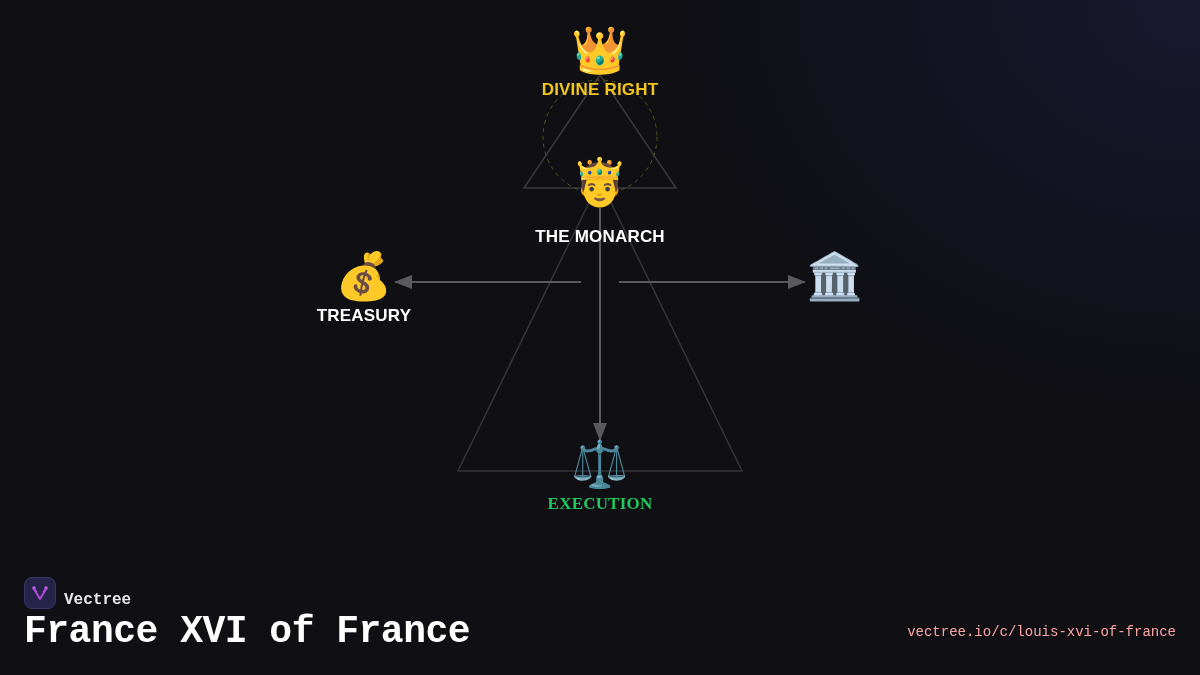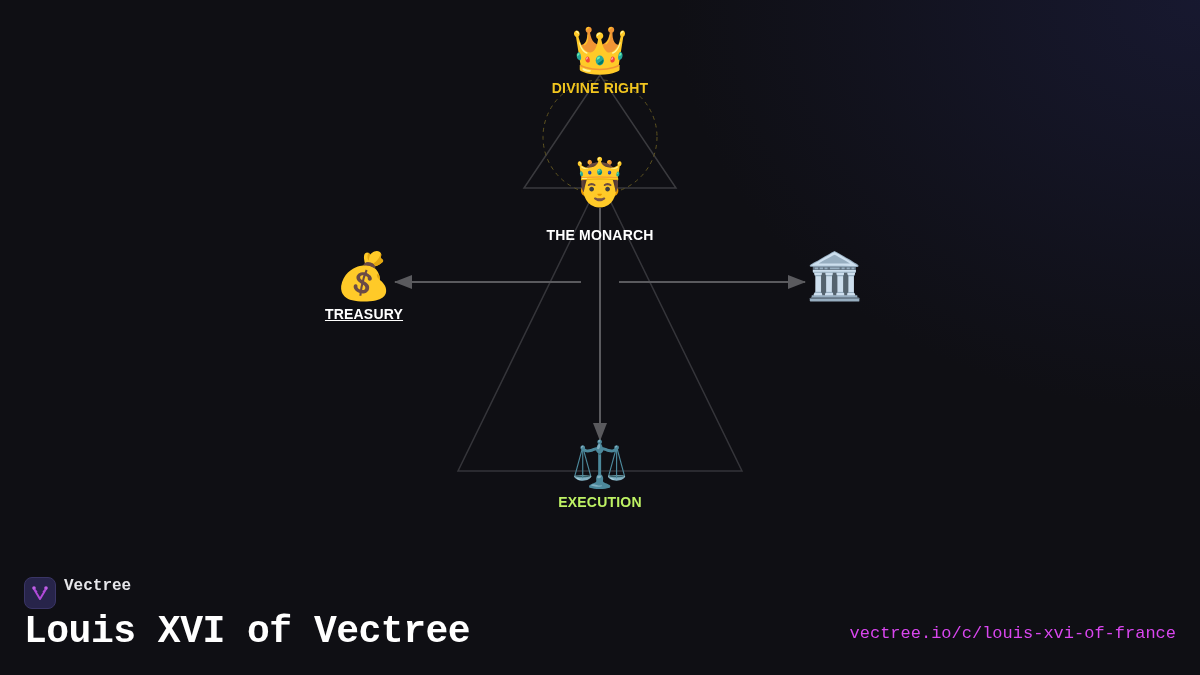--- a/index.html
+++ b/index.html
@@ -10,38 +10,38 @@
     }
     .bg-glow {
       position: absolute; inset: 0;
       background: radial-gradient(ellipse 700px 550px at 1200px 0px, rgba(30,32,70,0.55), rgba(15,15,20,0) 75%);
       pointer-events: none;
     }
     svg.diagram { position: absolute; left: 0; top: 0; }
     .node { position: absolute; transform: translateX(-50%); text-align: center; width: 220px; }
     .node .emoji { font-size: 46px; line-height: 56px; display: block; }
     .node .label {
-      display: block; font-weight: bold; font-size: 14px; letter-spacing: 0.2px;
+      display: block; font-weight: bold; font-size: 17px; letter-spacing: 0.2px;
       margin-top: 2px;
     }
-    .brand { position: absolute; left: 24px; top: 577px; display: flex; align-items: flex-start; gap: 8px; }
+    .brand { position: absolute; left: 24px; top: 577px; display: flex; align-items: flex-end; gap: 8px; }
     .brand-logo {
       width: 32px; height: 32px; border-radius: 8px; background: #27244a;
       border: 1px solid #3a3566; box-sizing: border-box;
       display: flex; align-items: center; justify-content: center;
     }
     .brand-name { font-family: "Liberation Mono", monospace; font-weight: bold; font-size: 16px; color: #e6e6ea; }
     .title {
       position: absolute; left: 24px; top: 610px; margin: 0;
       font-family: "Liberation Mono", monospace; font-weight: bold; font-size: 38px; color: #ffffff;
       letter-spacing: -0.5px;
     }
     .url {
       position: absolute; right: 24px; top: 624px;
-      font-family: "Liberation Mono", monospace; font-size: 17px; color: #d946ef;
+      font-family: "Liberation Mono", monospace; font-size: 14px; color: #fca5a5;
     }
   </style>
 </head>
 <body>
 
 <div class="bg-glow"></div>
 
 <svg class="diagram" width="1200" height="675">
   <defs>
     <marker id="arrowhead" markerWidth="10" markerHeight="8" refX="9" refY="4" orient="auto" markerUnits="userSpaceOnUse">
@@ -68,39 +68,39 @@
   <span class="label" style="color:#f2c61f;">DIVINE RIGHT</span>
 </div>
 
 <div class="node" style="left:600px; top:154px;">
   <span class="emoji">🤴</span>
   <span class="label" style="color:#ffffff;margin-top:17px;">THE MONARCH</span>
 </div>
 
 <div class="node" style="left:364px; top:248px;">
   <span class="emoji">💰</span>
-  <span class="label" style="color:#ffffff;text-decoration:underline;">TREASURY</span>
+  <span class="label" style="color:#ffffff;">TREASURY</span>
 </div>
 
 <div class="node" style="left:835px; top:248px;">
   <span class="emoji">🏛️</span>
 </div>
 
 <div class="node" style="left:600px; top:436px;">
   <span class="emoji">⚖️</span>
-  <span class="label" style="color:#bef264;">EXECUTION</span>
+  <span class="label" style="color:#22c55e;font-family:Liberation Serif, serif;">EXECUTION</span>
 </div>
 
 <div class="brand">
   <div class="brand-logo">
     <svg width="18" height="18" viewBox="0 0 18 18">
       <path d="M3,5 L9,15 L15,5" fill="none" stroke="#b04ad8" stroke-width="2" stroke-linecap="round" stroke-linejoin="round"></path>
       <circle cx="3" cy="4" r="1.8" fill="#c060e8"></circle>
       <circle cx="15" cy="4" r="1.8" fill="#c060e8"></circle>
       <path d="M3,5 L6,8 M15,5 L12,8" stroke="#b04ad8" stroke-width="1.5"></path>
     </svg>
   </div>
   <span class="brand-name">Vectree</span>
 </div>
 
-<h1 class="title">Louis XVI of Vectree</h1>
+<h1 class="title">France XVI of France</h1>
 
 <div class="url">vectree.io/c/louis-xvi-of-france</div>
 
 </body></html>

